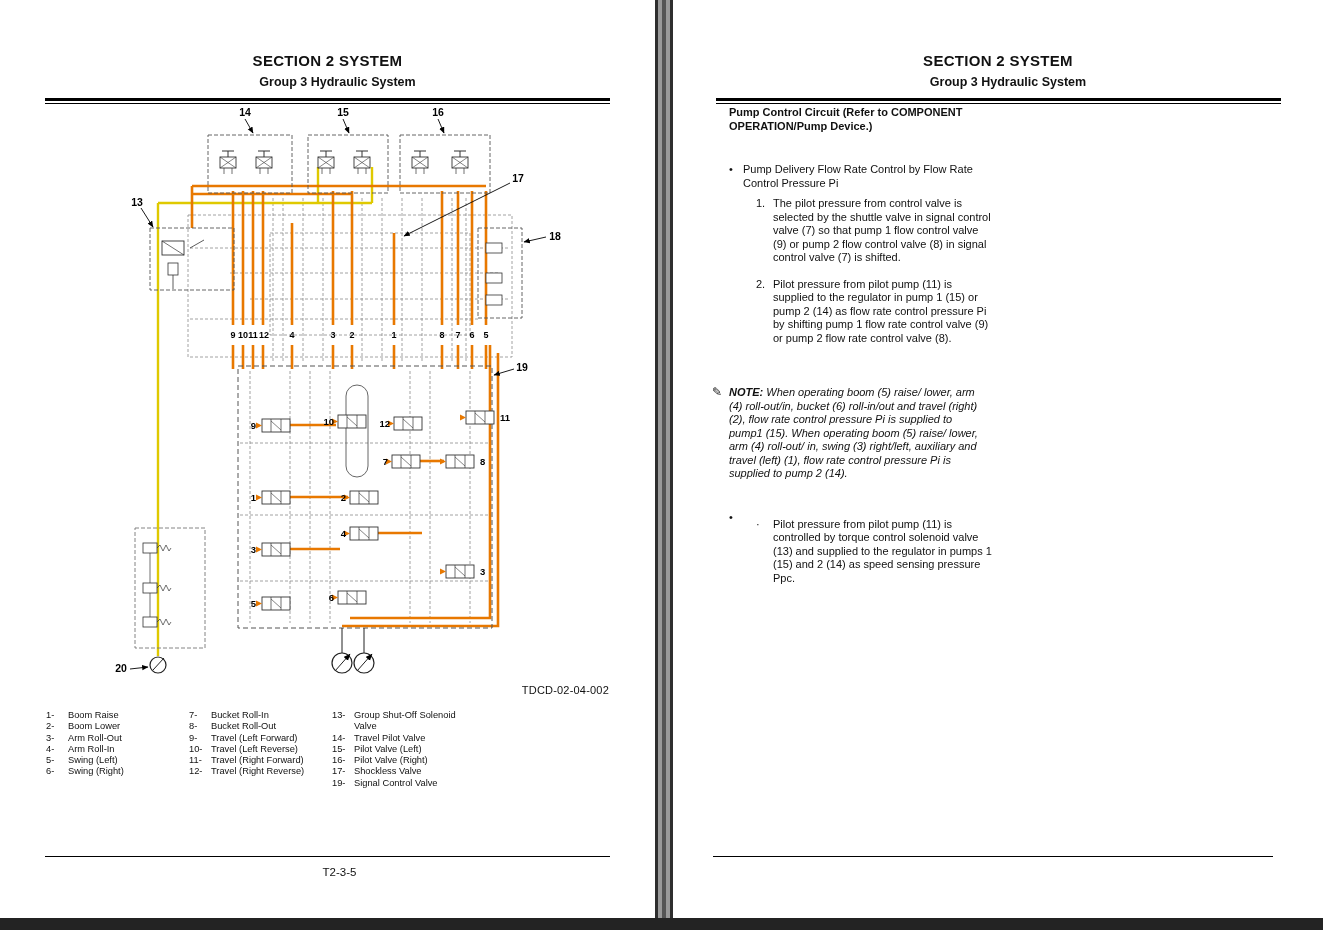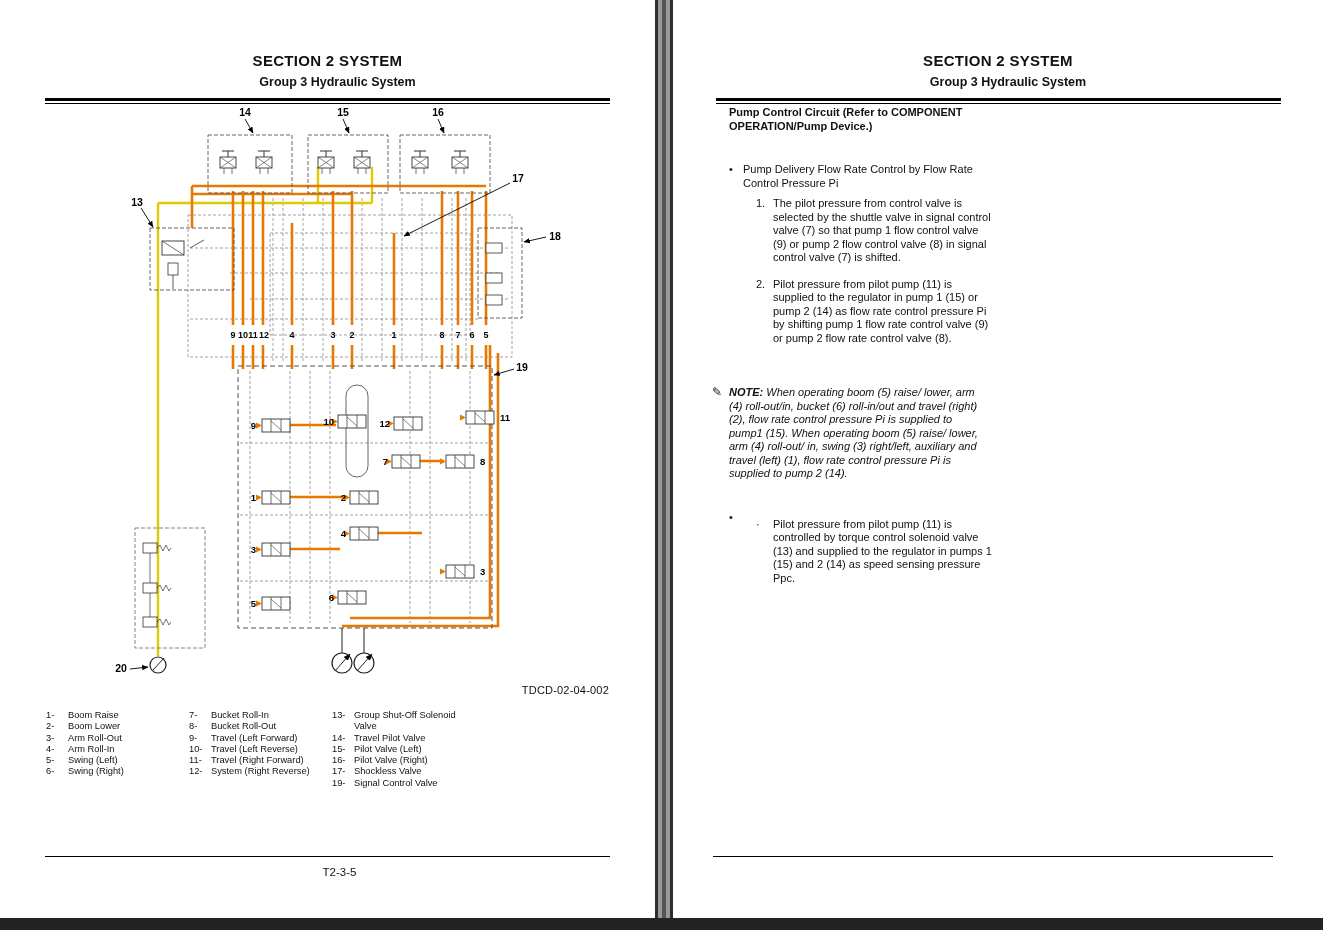--- a/index.html
+++ b/index.html
@@ -320,21 +320,21 @@
         <div class="lg-row">
             <span class="lg-n">10-</span>
             <span class="lg-t">Travel (Left Reverse)</span>
           </div>
         <div class="lg-row">
             <span class="lg-n">11-</span>
             <span class="lg-t">Travel (Right Forward)</span>
           </div>
         <div class="lg-row">
             <span class="lg-n">12-</span>
-            <span class="lg-t">System (Right Reverse)</span>
+            <span class="lg-t">Travel (Right Reverse)</span>
           </div>
       </div>
       <div class="lg-col">
         <div class="lg-row">
             <span class="lg-n">13-</span>
             <span class="lg-t">Group Shut-Off Solenoid Valve</span>
           </div>
         <div class="lg-row">
             <span class="lg-n">14-</span>
             <span class="lg-t">Travel Pilot Valve</span>

